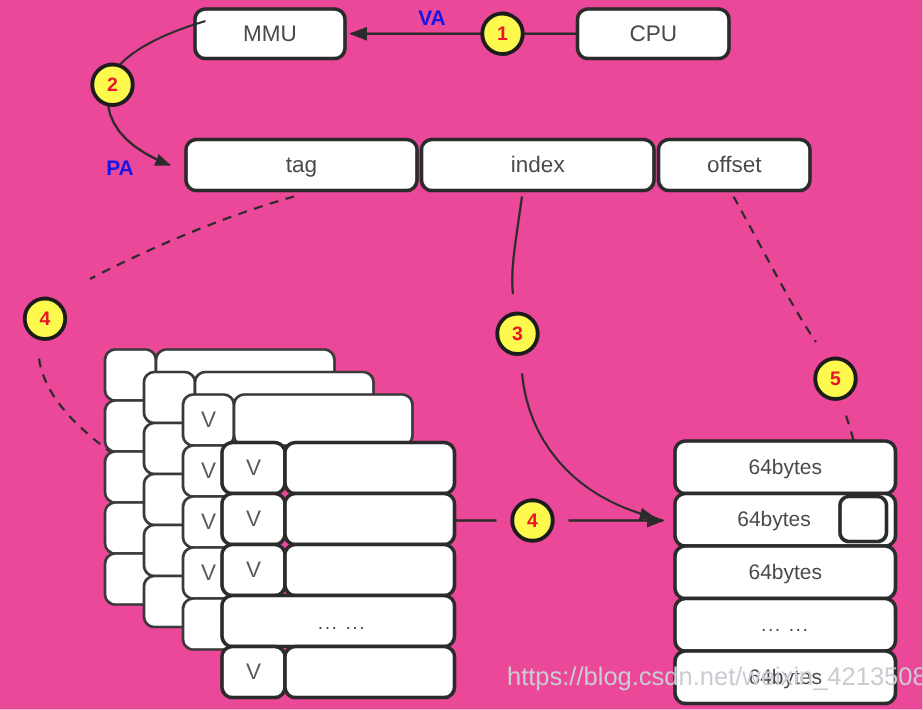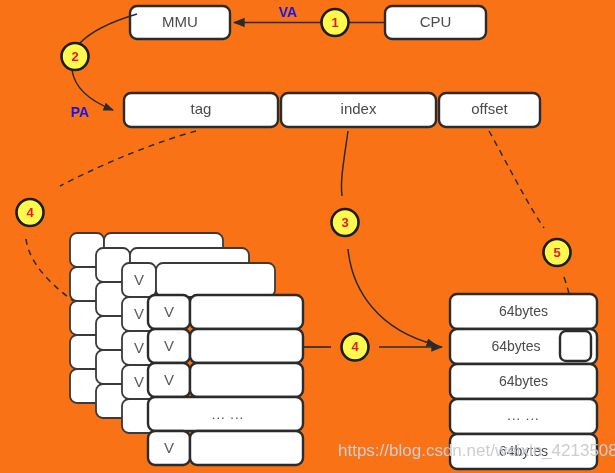--- a/index.html
+++ b/index.html
@@ -8,21 +8,21 @@
     background: #ffffff;
   }
   body {
     font-family: "Liberation Sans", sans-serif;
   }
   #stage {
     position: relative;
     width: 615px;
     height: 473px;
     overflow: hidden;
-    background: #f97316;
+    background: #ec4899;
   }
   svg#diagram {
     position: absolute;
     left: 0;
     top: 0;
     width: 615px;
     height: 473px;
   }
   .box-rect {
     fill: #ffffff;

